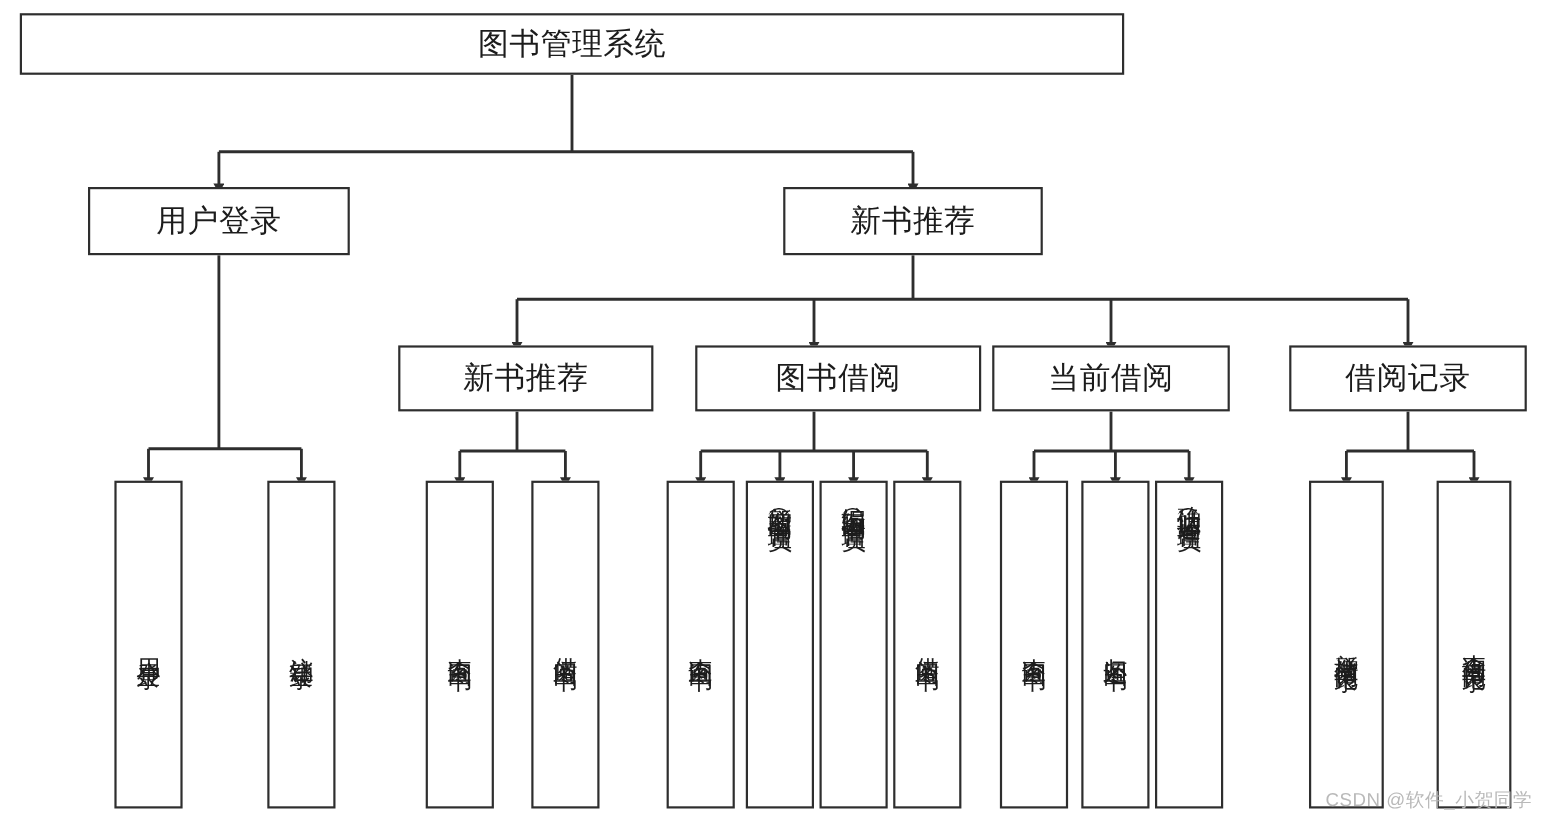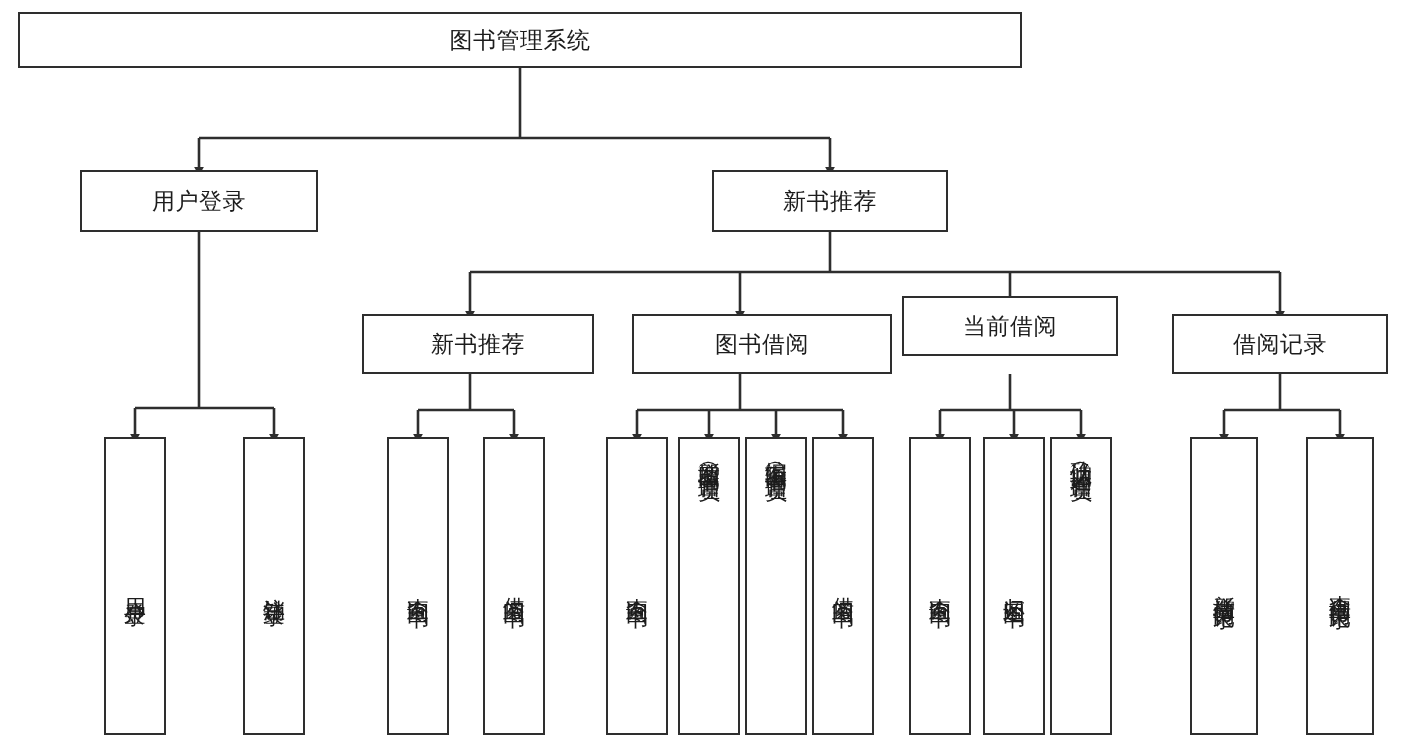--- a/index.html
+++ b/index.html
@@ -30,21 +30,21 @@
     position: absolute;
     box-sizing: border-box;
     border: 2.5px solid #2e2e2e;
     background: #ffffff;
     display: flex;
     align-items: center;
     justify-content: center;
     color: #1a1a1a;
   }
   .node-label {
-    font-size: 23px;
+    font-size: 28px;
     line-height: 1.15;
     letter-spacing: 0.5px;
     white-space: nowrap;
     color: #1c1c1c;
   }
   .node-box.leaf {
     align-items: flex-start;
     justify-content: center;
     padding-top: 4px;
   }
@@ -128,21 +128,21 @@
       </div>
       <div class="node-box" style="left: 712px; top: 170px; width: 236px; height: 62px;">
         <span class="node-label">新书推荐</span>
       </div>
       <div class="node-box" style="left: 362px; top: 314px; width: 232px; height: 60px;">
         <span class="node-label">新书推荐</span>
       </div>
       <div class="node-box" style="left: 632px; top: 314px; width: 260px; height: 60px;">
         <span class="node-label">图书借阅</span>
       </div>
-      <div class="node-box" style="left: 902px; top: 296px; width: 216px; height: 60px;">
+      <div class="node-box" style="left: 902px; top: 314px; width: 216px; height: 60px;">
         <span class="node-label">当前借阅</span>
       </div>
       <div class="node-box" style="left: 1172px; top: 314px; width: 216px; height: 60px;">
         <span class="node-label">借阅记录</span>
       </div>
       <div class="node-box leaf centered" style="left: 104px; top: 437px; width: 62px; height: 298px;">
         <span class="node-label">用户登录</span>
       </div>
       <div class="node-box leaf centered" style="left: 243px; top: 437px; width: 62px; height: 298px;">
         <span class="node-label">注销登录</span>
@@ -175,13 +175,14 @@
         <span class="node-label">确认归还（管理员）</span>
       </div>
       <div class="node-box leaf centered" style="left: 1190px; top: 437px; width: 68px; height: 298px;">
         <span class="node-label">新增借阅记录</span>
       </div>
       <div class="node-box leaf centered" style="left: 1306px; top: 437px; width: 68px; height: 298px;">
         <span class="node-label">查询借阅记录</span>
       </div>
     </div>
 
+  <div class="watermark">CSDN @软件_小贺同学</div>
 </div>
 
 </body></html>

